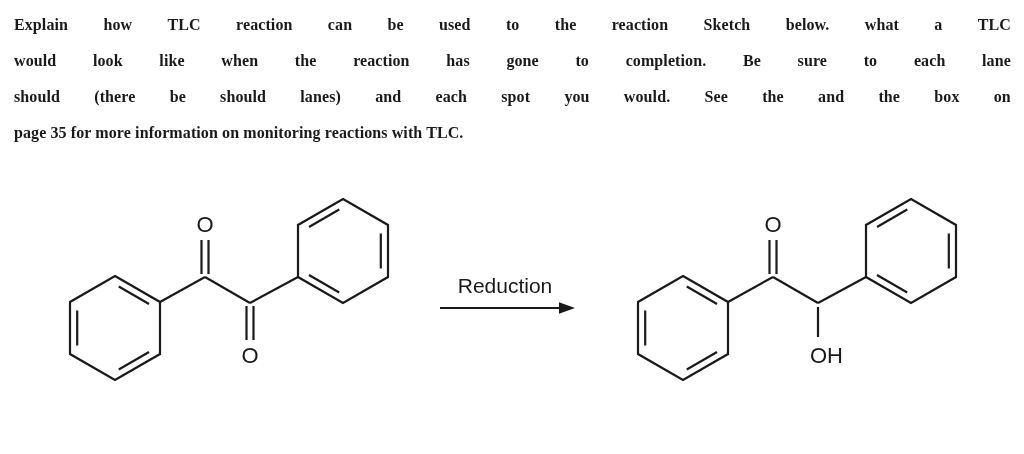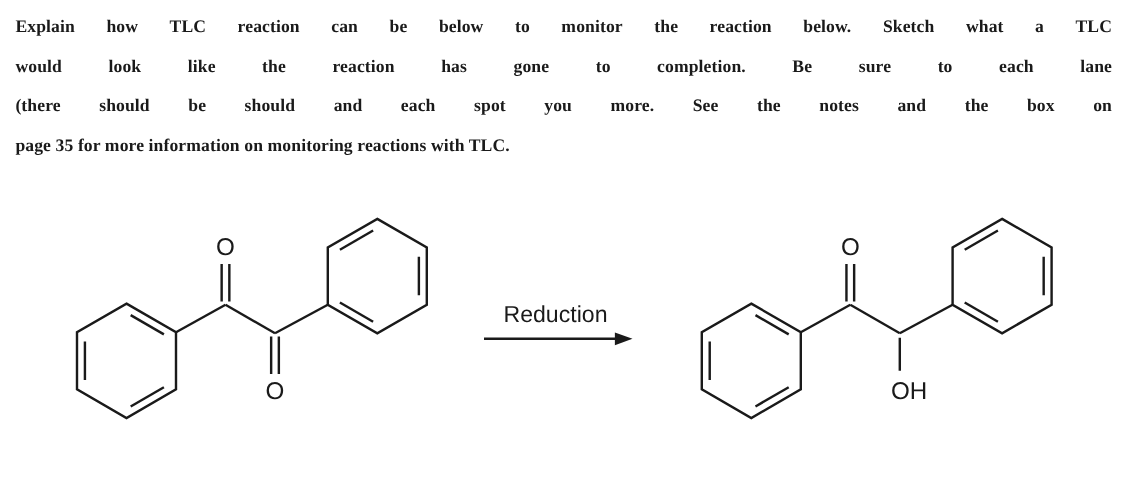--- a/index.html
+++ b/index.html
@@ -33,60 +33,60 @@
 <div class="page">
 
   <div class="problem">
     <div class="line jline">
         <span>Explain</span>
         <span>how</span>
         <span>TLC</span>
         <span>reaction</span>
         <span>can</span>
         <span>be</span>
-        <span>below</span>
+        <span>used</span>
         <span>to</span>
-        <span>monitor</span>
         <span>the</span>
         <span>reaction</span>
+        <span>Sketch</span>
         <span>below.</span>
-        <span>Sketch</span>
         <span>what</span>
         <span>a</span>
         <span>TLC</span>
       </div>
     <div class="line jline">
         <span>would</span>
         <span>look</span>
         <span>like</span>
+        <span>when</span>
         <span>the</span>
         <span>reaction</span>
         <span>has</span>
         <span>gone</span>
         <span>to</span>
         <span>completion.</span>
         <span>Be</span>
         <span>sure</span>
         <span>to</span>
         <span>each</span>
         <span>lane</span>
       </div>
     <div class="line jline">
+        <span>should</span>
         <span>(there</span>
-        <span>should</span>
         <span>be</span>
         <span>should</span>
+        <span>lanes)</span>
         <span>and</span>
         <span>each</span>
         <span>spot</span>
         <span>you</span>
-        <span>more.</span>
+        <span>would.</span>
         <span>See</span>
         <span>the</span>
-        <span>notes</span>
         <span>and</span>
         <span>the</span>
         <span>box</span>
         <span>on</span>
       </div>
     <div class="line">page 35 for more information on monitoring reactions with TLC.</div>
   </div>
 
   <svg class="scheme" viewBox="0 0 1024 454" xmlns="http://www.w3.org/2000/svg">
 

